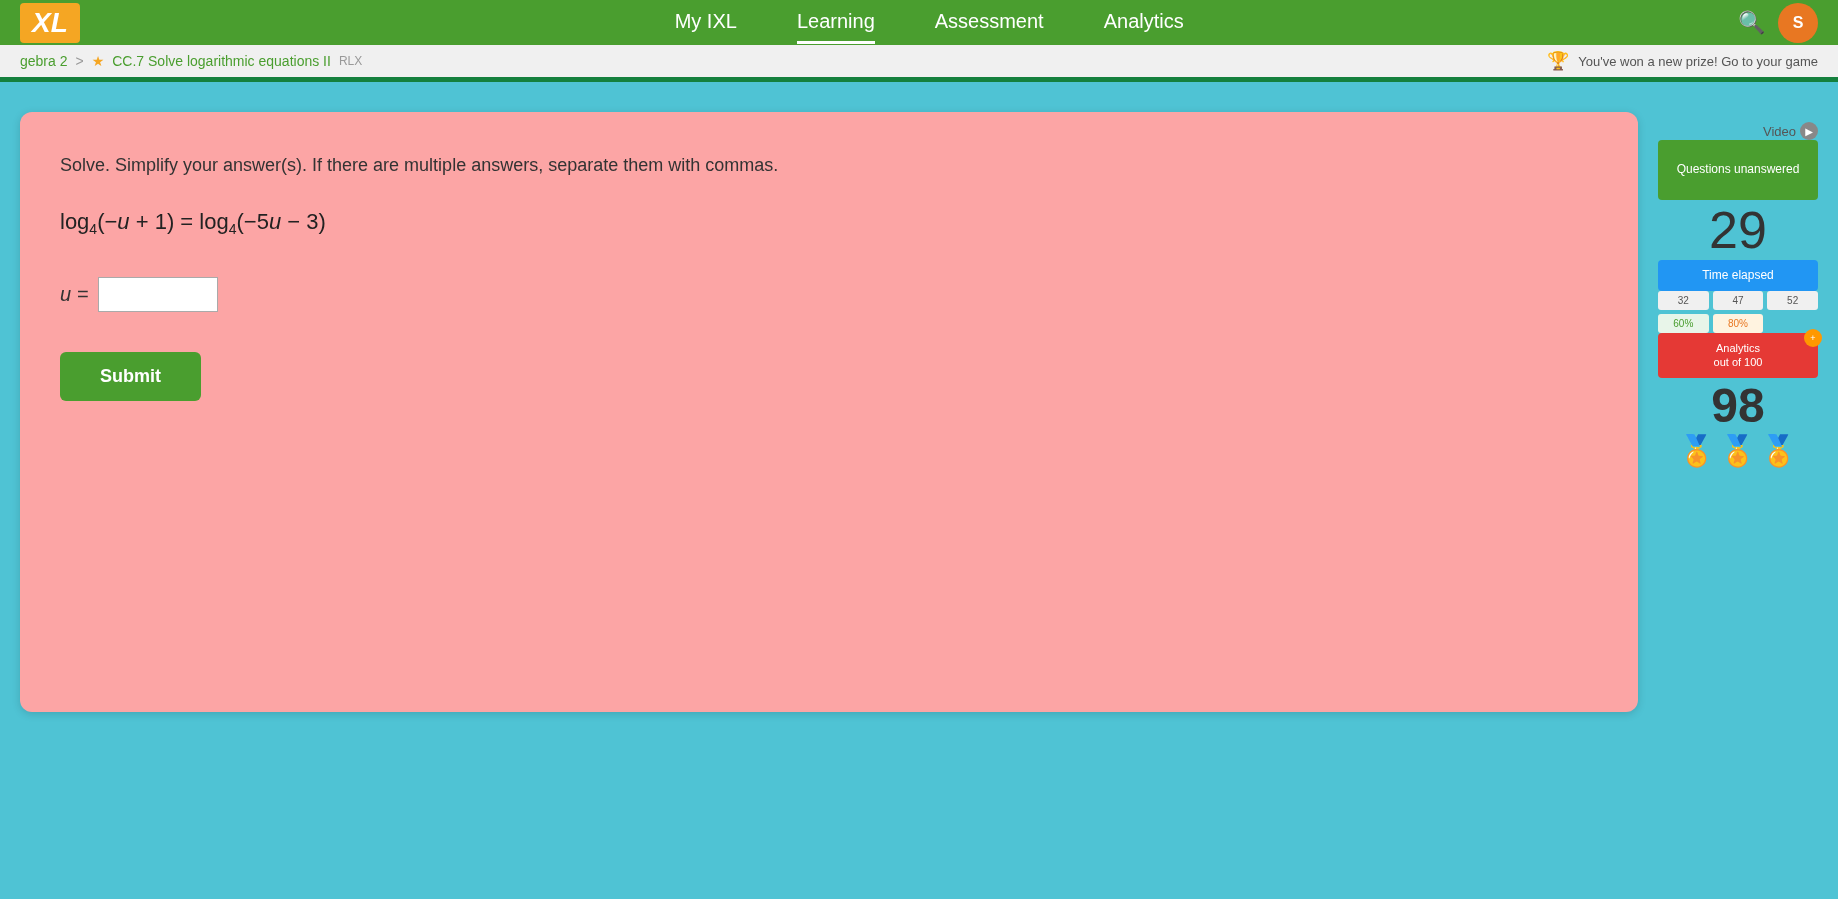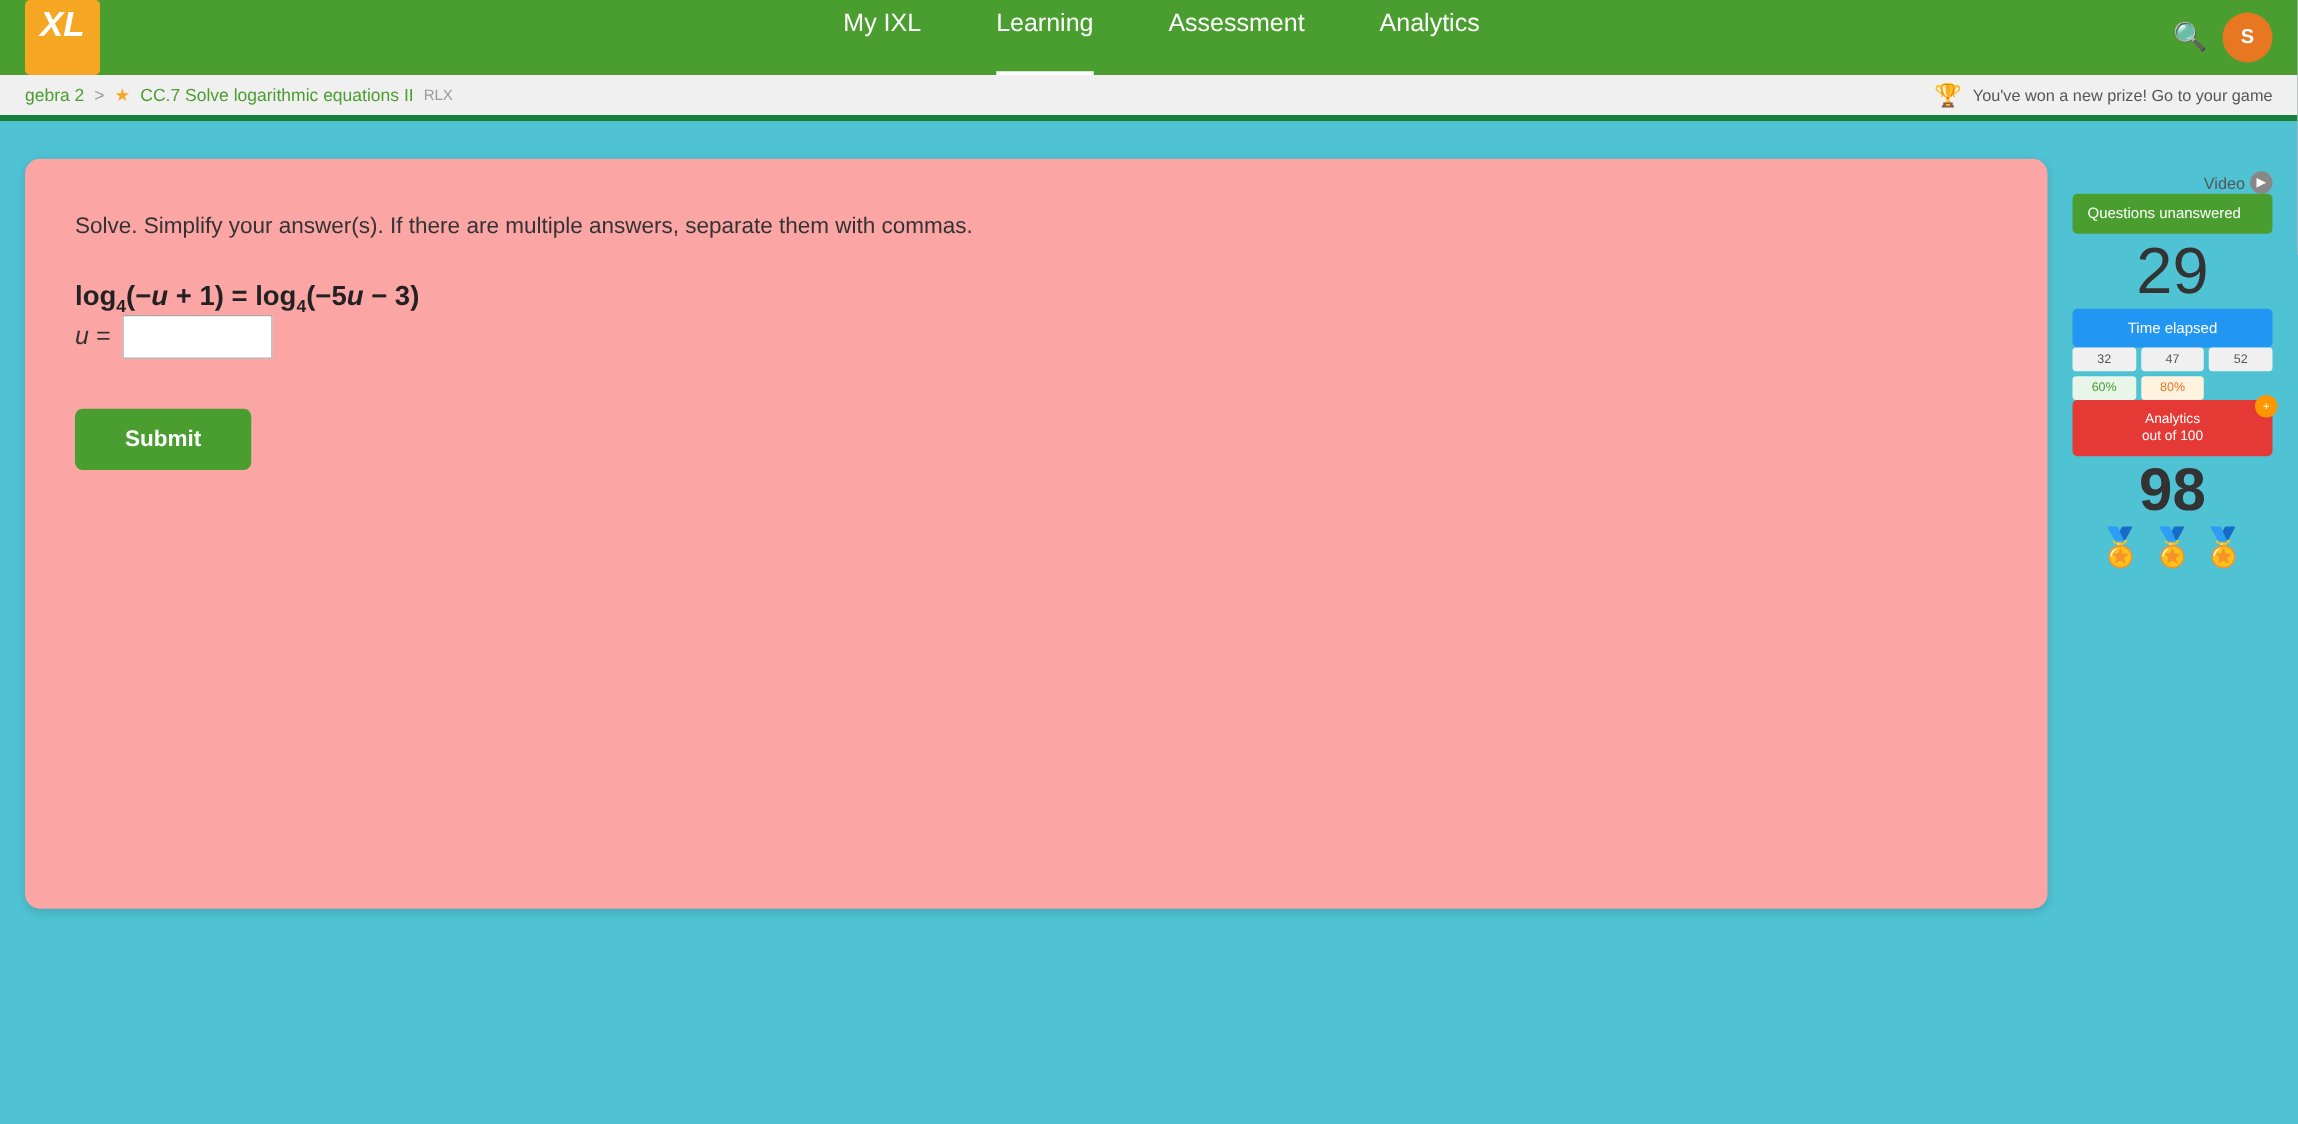--- a/index.html
+++ b/index.html
@@ -2,22 +2,23 @@
 <html><head>
   <meta charset="utf-8">
   <style>
     * { box-sizing: border-box; margin: 0; padding: 0; }
     body { font-family: Arial, sans-serif; background: #4fc3d4; width: 1838px; min-height: 899px; overflow-x: hidden; }
 
     
     .header {
       background: #4a9e2f;
       display: flex;
+      align-items: center;
       padding: 0 20px;
-      height: 60px;
+      height: 45px;
       position: relative;
     }
     .logo {
       background: #f5a623;
       color: white;
       font-weight: 900;
       font-size: 28px;
       padding: 4px 12px;
       border-radius: 4px;
       margin-right: 40px;
@@ -110,24 +111,24 @@
     .problem-instruction {
       font-size: 18px;
       color: #333;
       margin-bottom: 30px;
       line-height: 1.5;
     }
 
     .math-equation {
       font-size: 22px;
       color: #222;
+      margin-bottom: 40px;
       display: flex;
       align-items: flex-end;
       gap: 4px;
-      font-weight: bold;
     }
     .log-base {
       font-size: 14px;
       vertical-align: sub;
     }
 
     .answer-row {
       display: flex;
       align-items: center;
       gap: 10px;
@@ -191,26 +192,26 @@
       align-items: center;
       justify-content: center;
       color: white;
       font-size: 10px;
     }
 
     .questions-btn {
       background: #4a9e2f;
       color: white;
       border: none;
-      padding: 8px 12px;
+      padding: 22px 12px;
       font-size: 12px;
       border-radius: 4px;
       cursor: pointer;
       width: 100%;
-      text-align: left;
+      text-align: center;
       line-height: 1.3;
     }
 
     .score-number {
       font-size: 52px;
       font-weight: normal;
       color: #333;
       text-align: center;
     }
 

